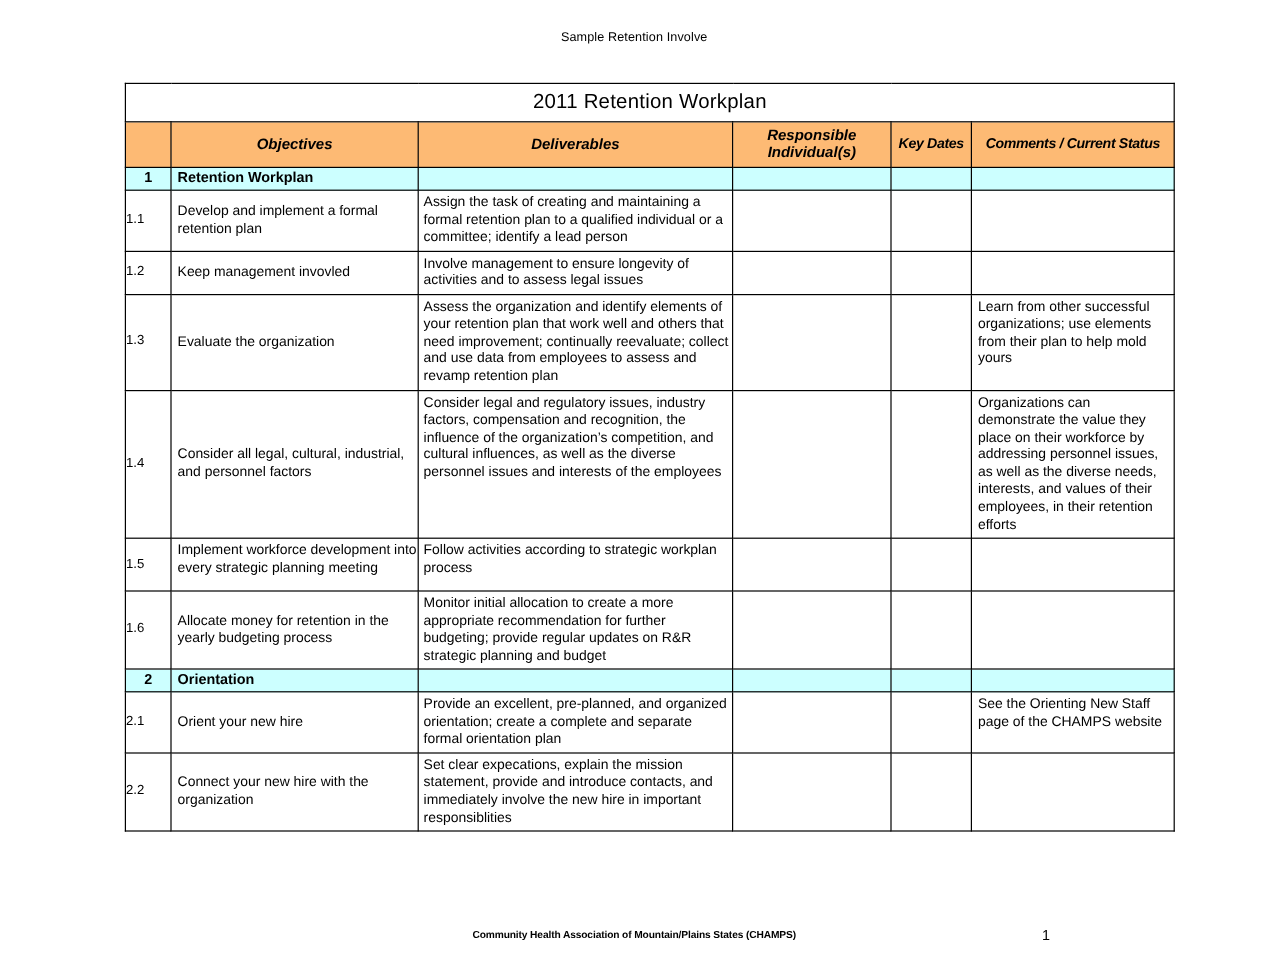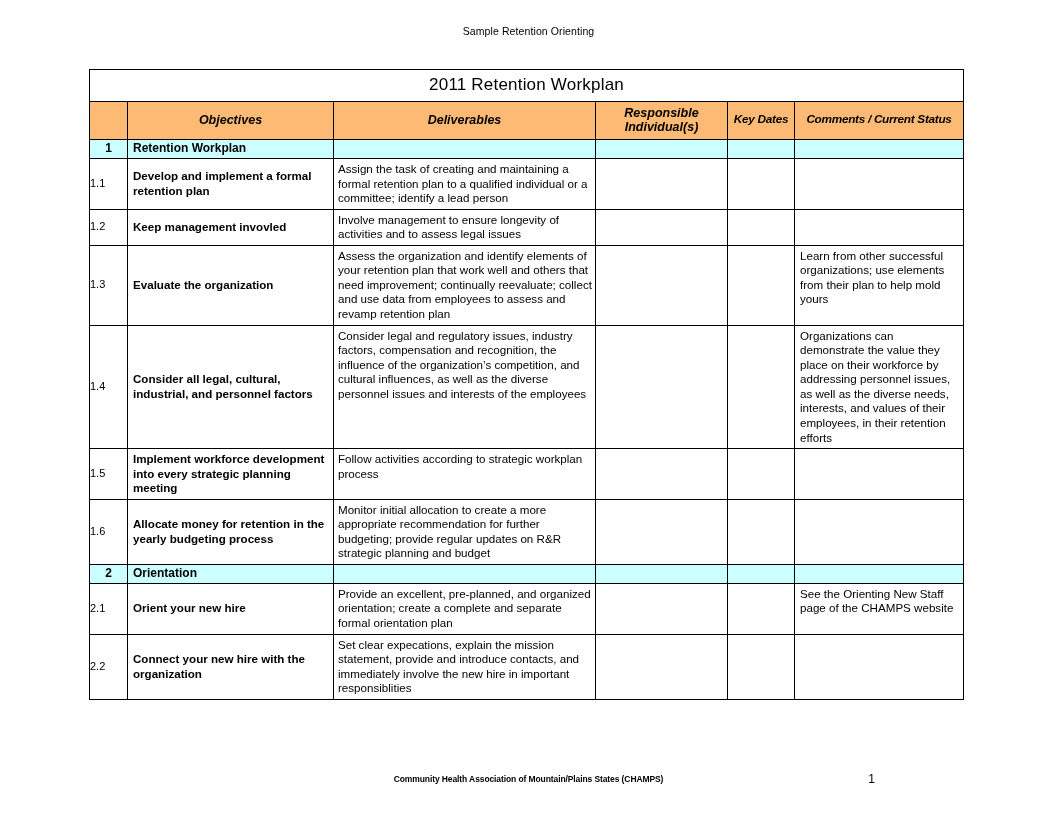--- a/index.html
+++ b/index.html
@@ -24,21 +24,21 @@
     width: 1057px;
     text-align: center;
     font-size: 10.5px;
     letter-spacing: 0.1px;
   }
 
   
   .wp-table {
     position: absolute;
     top: 69px;
-    left: 89px;
+    left: 104px;
     width: 874px;
     border-collapse: collapse;
     table-layout: fixed;
     background: #ffffff;
   }
   .wp-table td, .wp-table th {
     border: 1px solid #000000;
     padding: 0;
     vertical-align: top;
     font-weight: normal;
@@ -97,21 +97,20 @@
     font-size: 11.6px;
     line-height: 1.255;
   }
   td.cell-num {
     vertical-align: middle;
     font-size: 11px;
   }
   td.cell-obj {
     padding: 3px 0 3px 5px;
     vertical-align: middle;
-    font-weight: bold;
   }
   td.cell-obj.top { vertical-align: top; }
   td.cell-del {
     padding: 3px 3px 3px 4px;
     vertical-align: top;
   }
   td.cell-resp, td.cell-key {
     padding: 3px 3px;
   }
   td.cell-com {
@@ -142,21 +141,21 @@
     position: absolute;
     right: 52px;
     top: -2px;
     font-size: 12px;
   }
 </style>
 </head>
 <body>
 
 <div class="page-header">
-  <span>Sample Retention Orienting</span>
+  <span>Sample Retention Involve</span>
 </div>
 
 <table class="wp-table">
   <colgroup>
     <col class="col-num">
     <col class="col-obj">
     <col class="col-del">
     <col class="col-resp">
     <col class="col-key">
     <col class="col-com">

